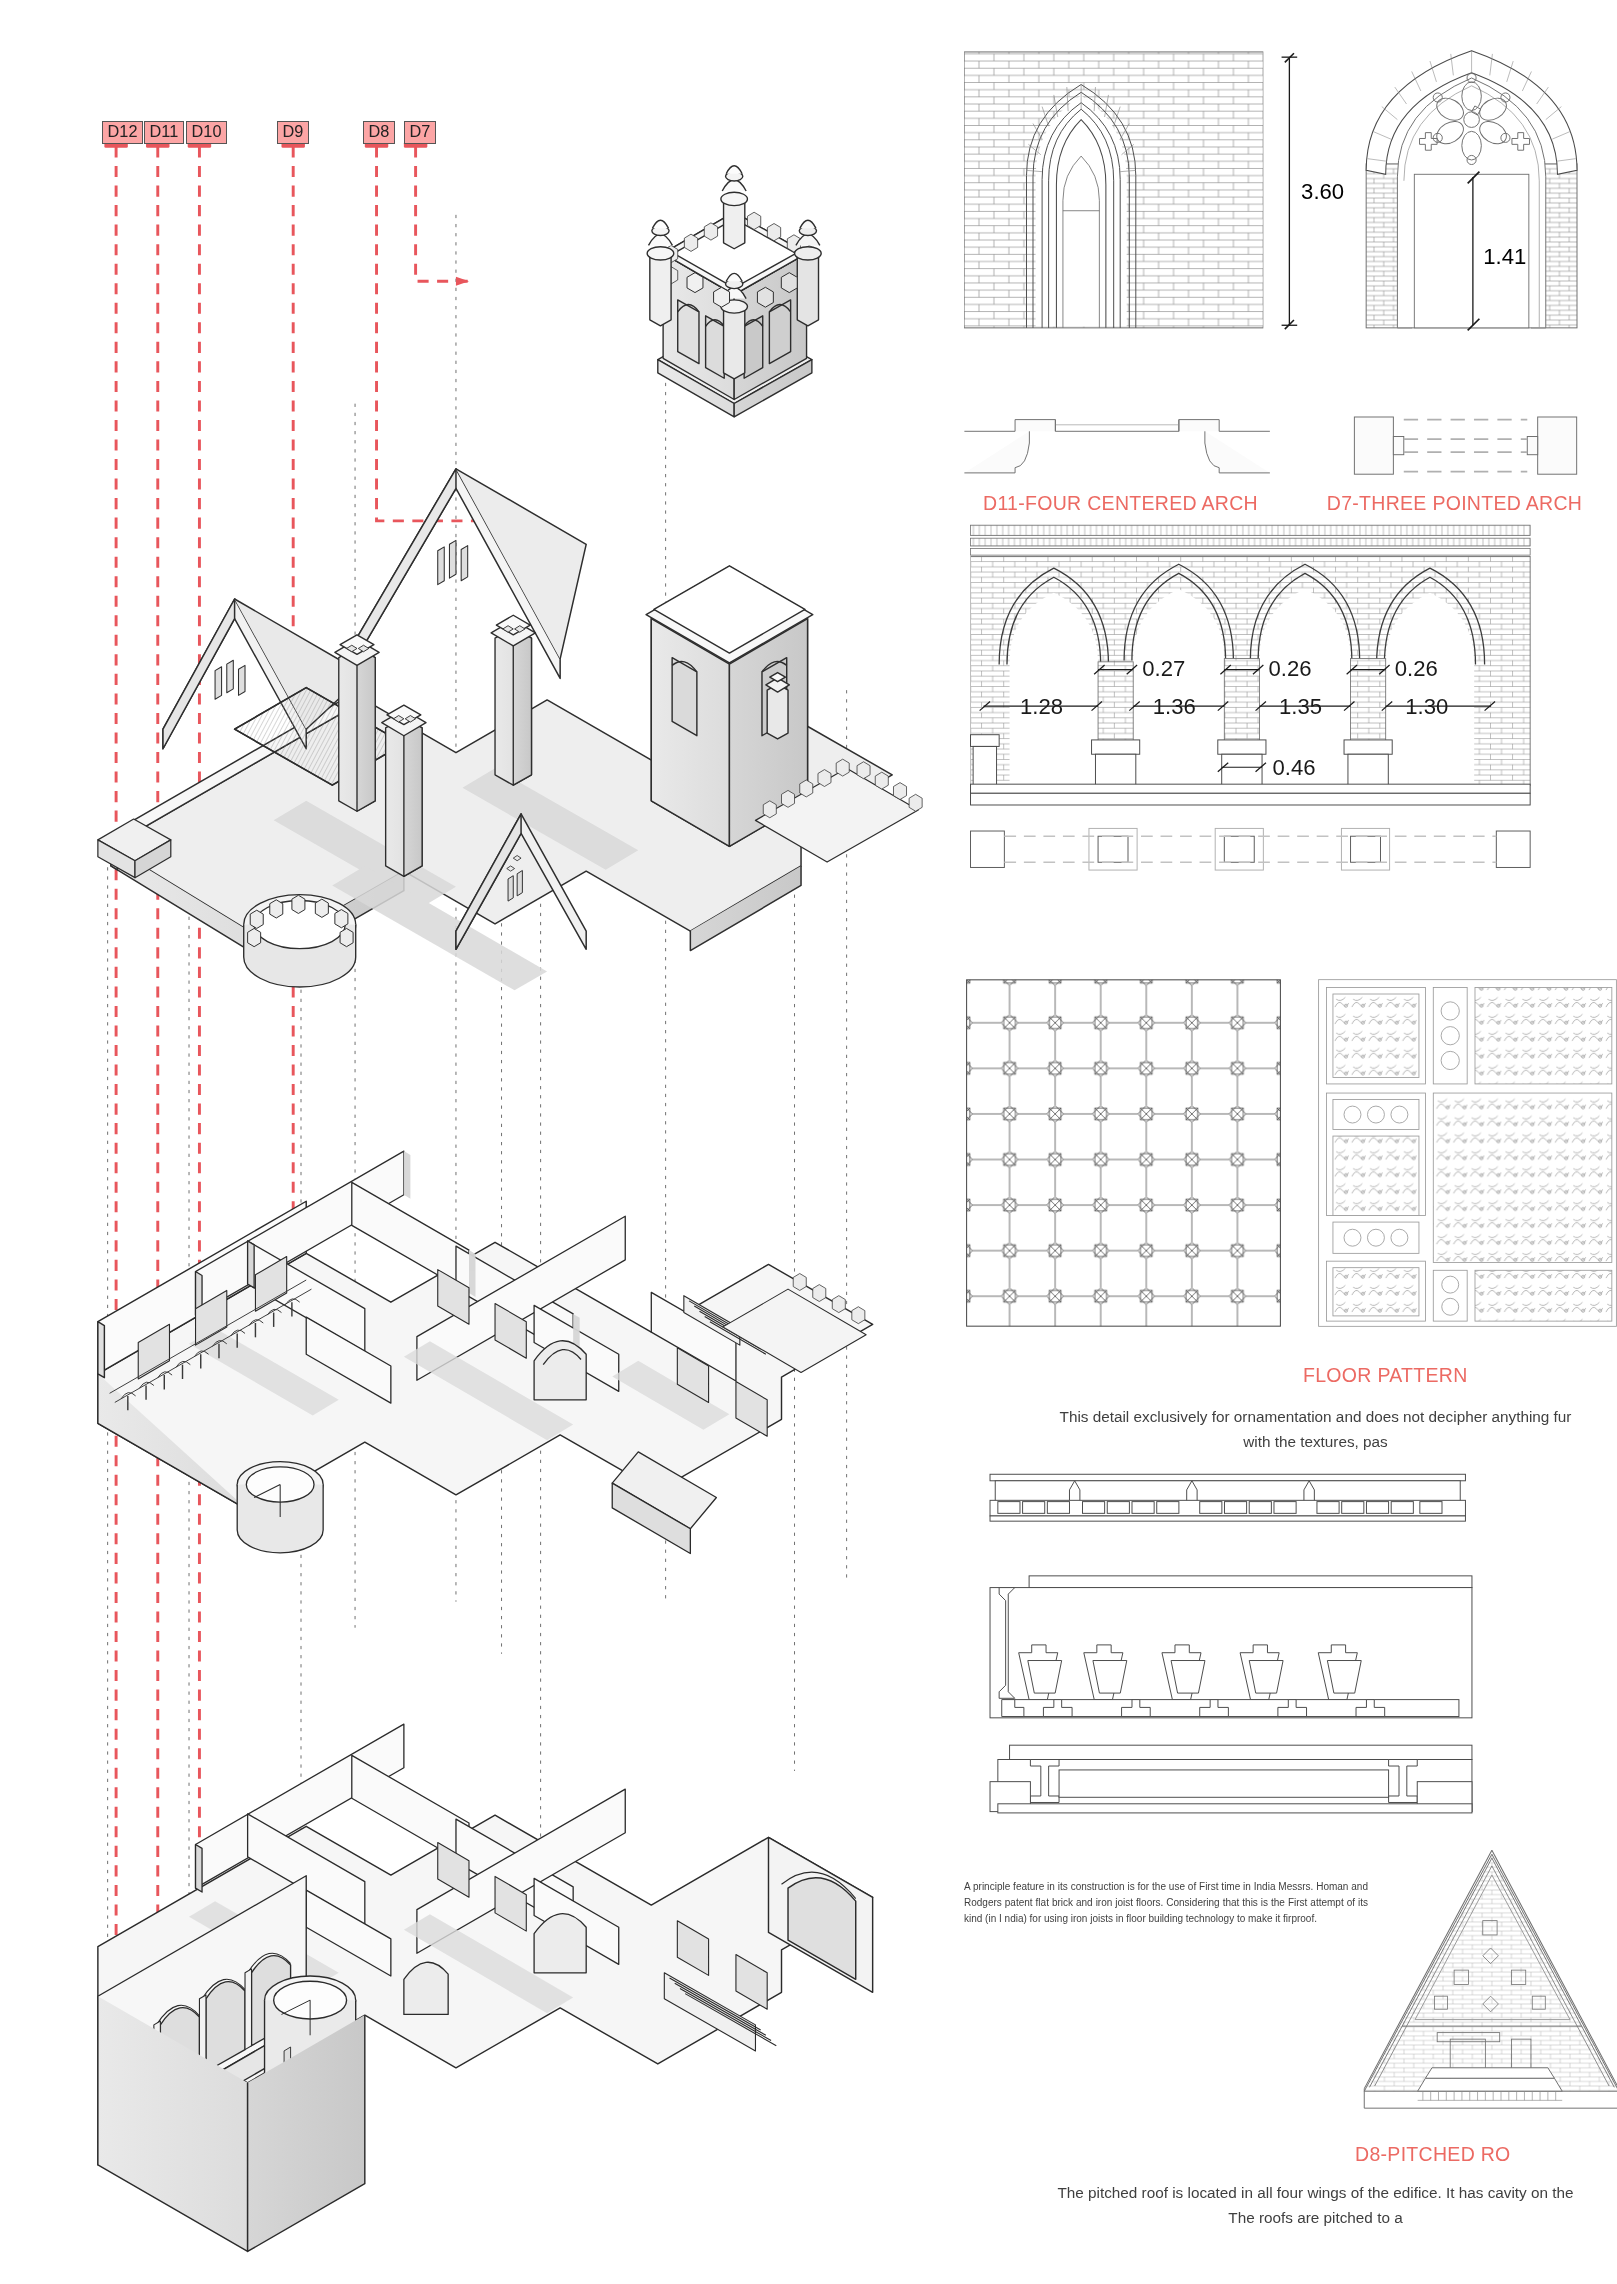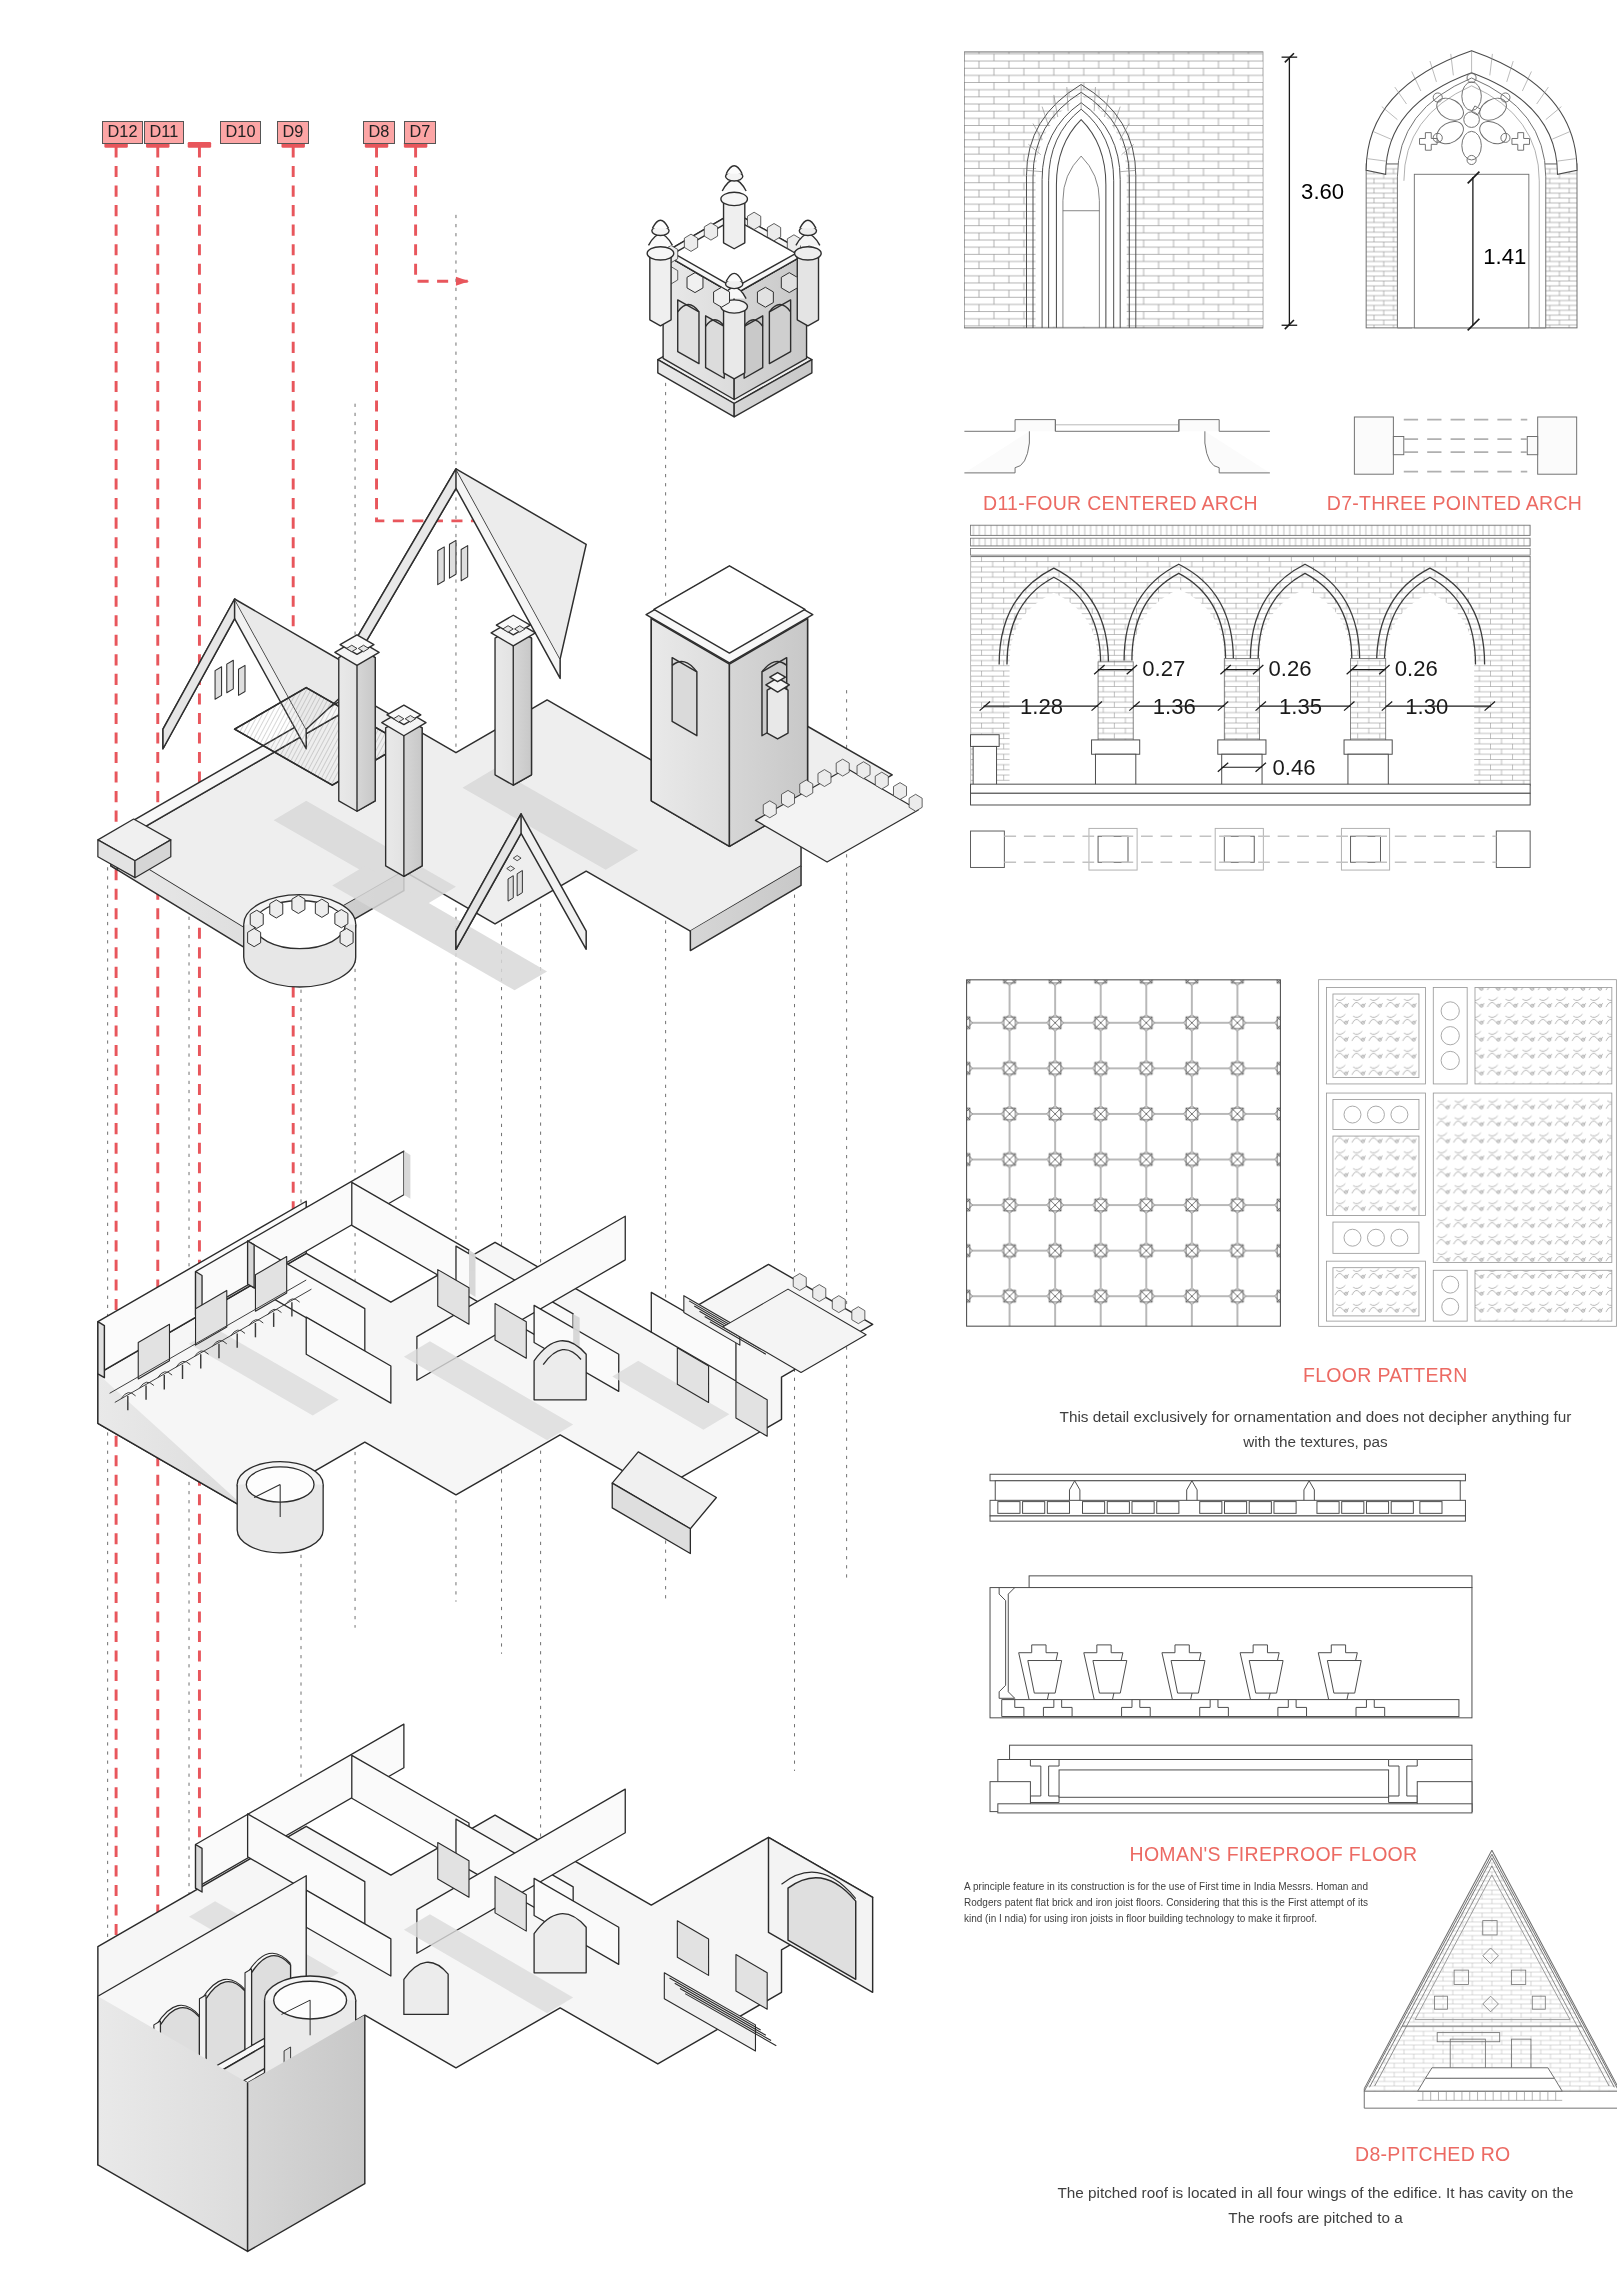--- a/index.html
+++ b/index.html
@@ -542,21 +542,21 @@
           </g>
 
           <path d="M150,3066 L150,3325 L380,3458 L380,3199" fill="url(#gLeft)"></path>
           <path d="M380,3199 L380,3458 L560,3354 L560,3095" fill="url(#gRight)"></path>
         </g>
       </g>
     </svg>
 
     <div class="tag" style="left:102px;top:121px;">D12</div>
     <div class="tag" style="left:144px;top:121px;">D11</div>
-    <div class="tag" style="left:186px;top:121px;margin-left:34px;">D10</div>
+    <div class="tag" style="left:186px;top:121px;">D10</div>
     <div class="tag" style="left:277px;top:121px;">D9</div>
     <div class="tag" style="left:363px;top:121px;">D8</div>
     <div class="tag" style="left:404px;top:121px;text-align:right;">D7</div>
   </div>
 
   <div id="right" class="abs">
 
     <svg class="abs" style="left:0;top:40;" width="667" height="469" viewBox="0 0 1025 720">
       <defs>
         <pattern id="brick" width="46" height="22" patternUnits="userSpaceOnUse">
@@ -983,21 +983,20 @@
 
           <rect x="106" y="38" width="506" height="42" fill="#ffffff"></rect>
 
           <rect x="0" y="56" width="62" height="46"></rect>
           <rect x="656" y="56" width="84" height="46"></rect>
           <rect x="12" y="90" width="728" height="14"></rect>
         </g>
       </g>
     </svg>
 
-    <div class="ttl abs" style="left:0;top:1843px;width:645px;text-align:center;">HOMAN'S FIREPROOF FLOOR</div>
     <div class="body-txt abs" style="left:13px;top:1879px;width:404px;">A principle feature in its construction is for the use of First time in India Messrs. Homan and Rodgers patent flat brick and iron joist floors. Considering that this is the First attempt of its kind (in I ndia) for using iron joists in floor building technology to make it firproof.</div>
 
     <svg class="abs" style="left:404px;top:1849px;" width="264" height="280" viewBox="0 0 405 430">
       <defs>
         <pattern id="brickG" width="30" height="14" patternUnits="userSpaceOnUse">
           <rect width="30" height="14" fill="#ffffff"></rect>
           <path d="M0,0 H30 M0,7 H30 M0,14 H30" stroke="#b5b5b5" stroke-width=".8"></path>
           <path d="M15,0 V7 M0,7 V14 M30,7 V14" stroke="#b5b5b5" stroke-width=".8"></path>
         </pattern>
       </defs>

